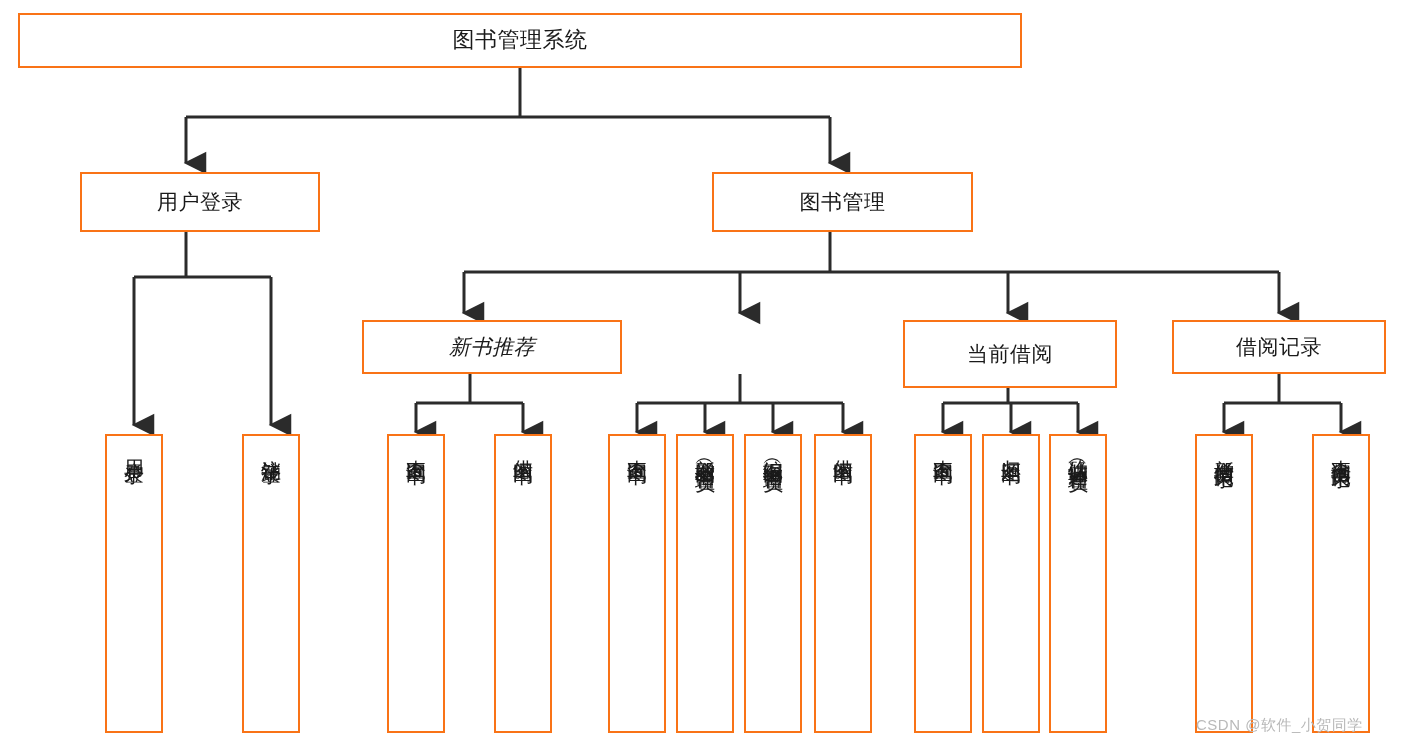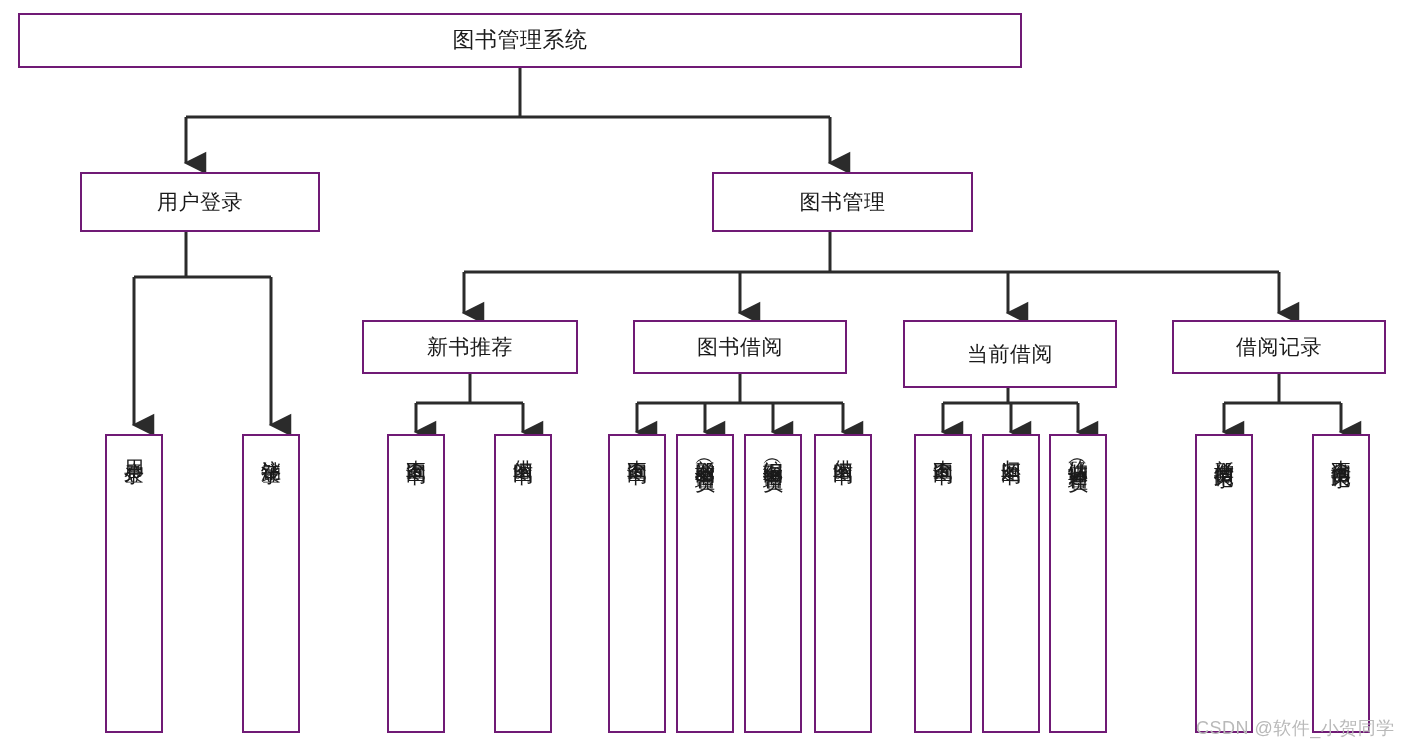--- a/index.html
+++ b/index.html
@@ -24,21 +24,21 @@
     left: 0;
     top: 0;
     width: 1405px;
     height: 747px;
     pointer-events: none;
   }
   .node {
     position: absolute;
     box-sizing: border-box;
     background: #ffffff;
-    border: 2px solid #701a75;
+    border: 2px solid #f97316;
     display: flex;
     align-items: center;
     justify-content: center;
     color: #1a1a1a;
   }
   .node .label {
     display: block;
     text-align: center;
     line-height: 1.22;
     white-space: nowrap;
@@ -60,21 +60,21 @@
   .node.vert .label {
     writing-mode: vertical-rl;
     text-orientation: upright;
     font-size: 20px;
     line-height: 1.05;
     letter-spacing: 2px;
     white-space: nowrap;
   }
   .watermark {
     position: absolute;
-    font-size: 18px;
+    font-size: 15px;
     color: #b9b9b9;
     white-space: nowrap;
     letter-spacing: 0.5px;
   }
 </style>
 </head>
 <body>
 
 <div id="canvas">
 
@@ -138,27 +138,24 @@
   </div>
 
   <div class="node horiz" style="left:80px; top:172px; width:240px; height:60px;">
     <span class="label">用户登录</span>
   </div>
 
   <div class="node horiz" style="left:712px; top:172px; width:261px; height:60px;">
     <span class="label">图书管理</span>
   </div>
 
-  <div class="node horiz" style="left:362px; top:320px; width:216px; height:54px;">
+  <div class="node horiz" style="left:362px; top:320px; width:260px; height:54px;font-style:italic;">
     <span class="label">新书推荐</span>
   </div>
 
-  <div class="node horiz" style="left:633px; top:320px; width:214px; height:54px;">
-    <span class="label">图书借阅</span>
-  </div>
 
   <div class="node horiz" style="left:903px; top:320px; width:214px; height:68px;">
     <span class="label">当前借阅</span>
   </div>
 
   <div class="node horiz" style="left:1172px; top:320px; width:214px; height:54px;">
     <span class="label">借阅记录</span>
   </div>
 
   <div class="node vert" style="left:105px; top:434px; width:58px; height:299px;">

